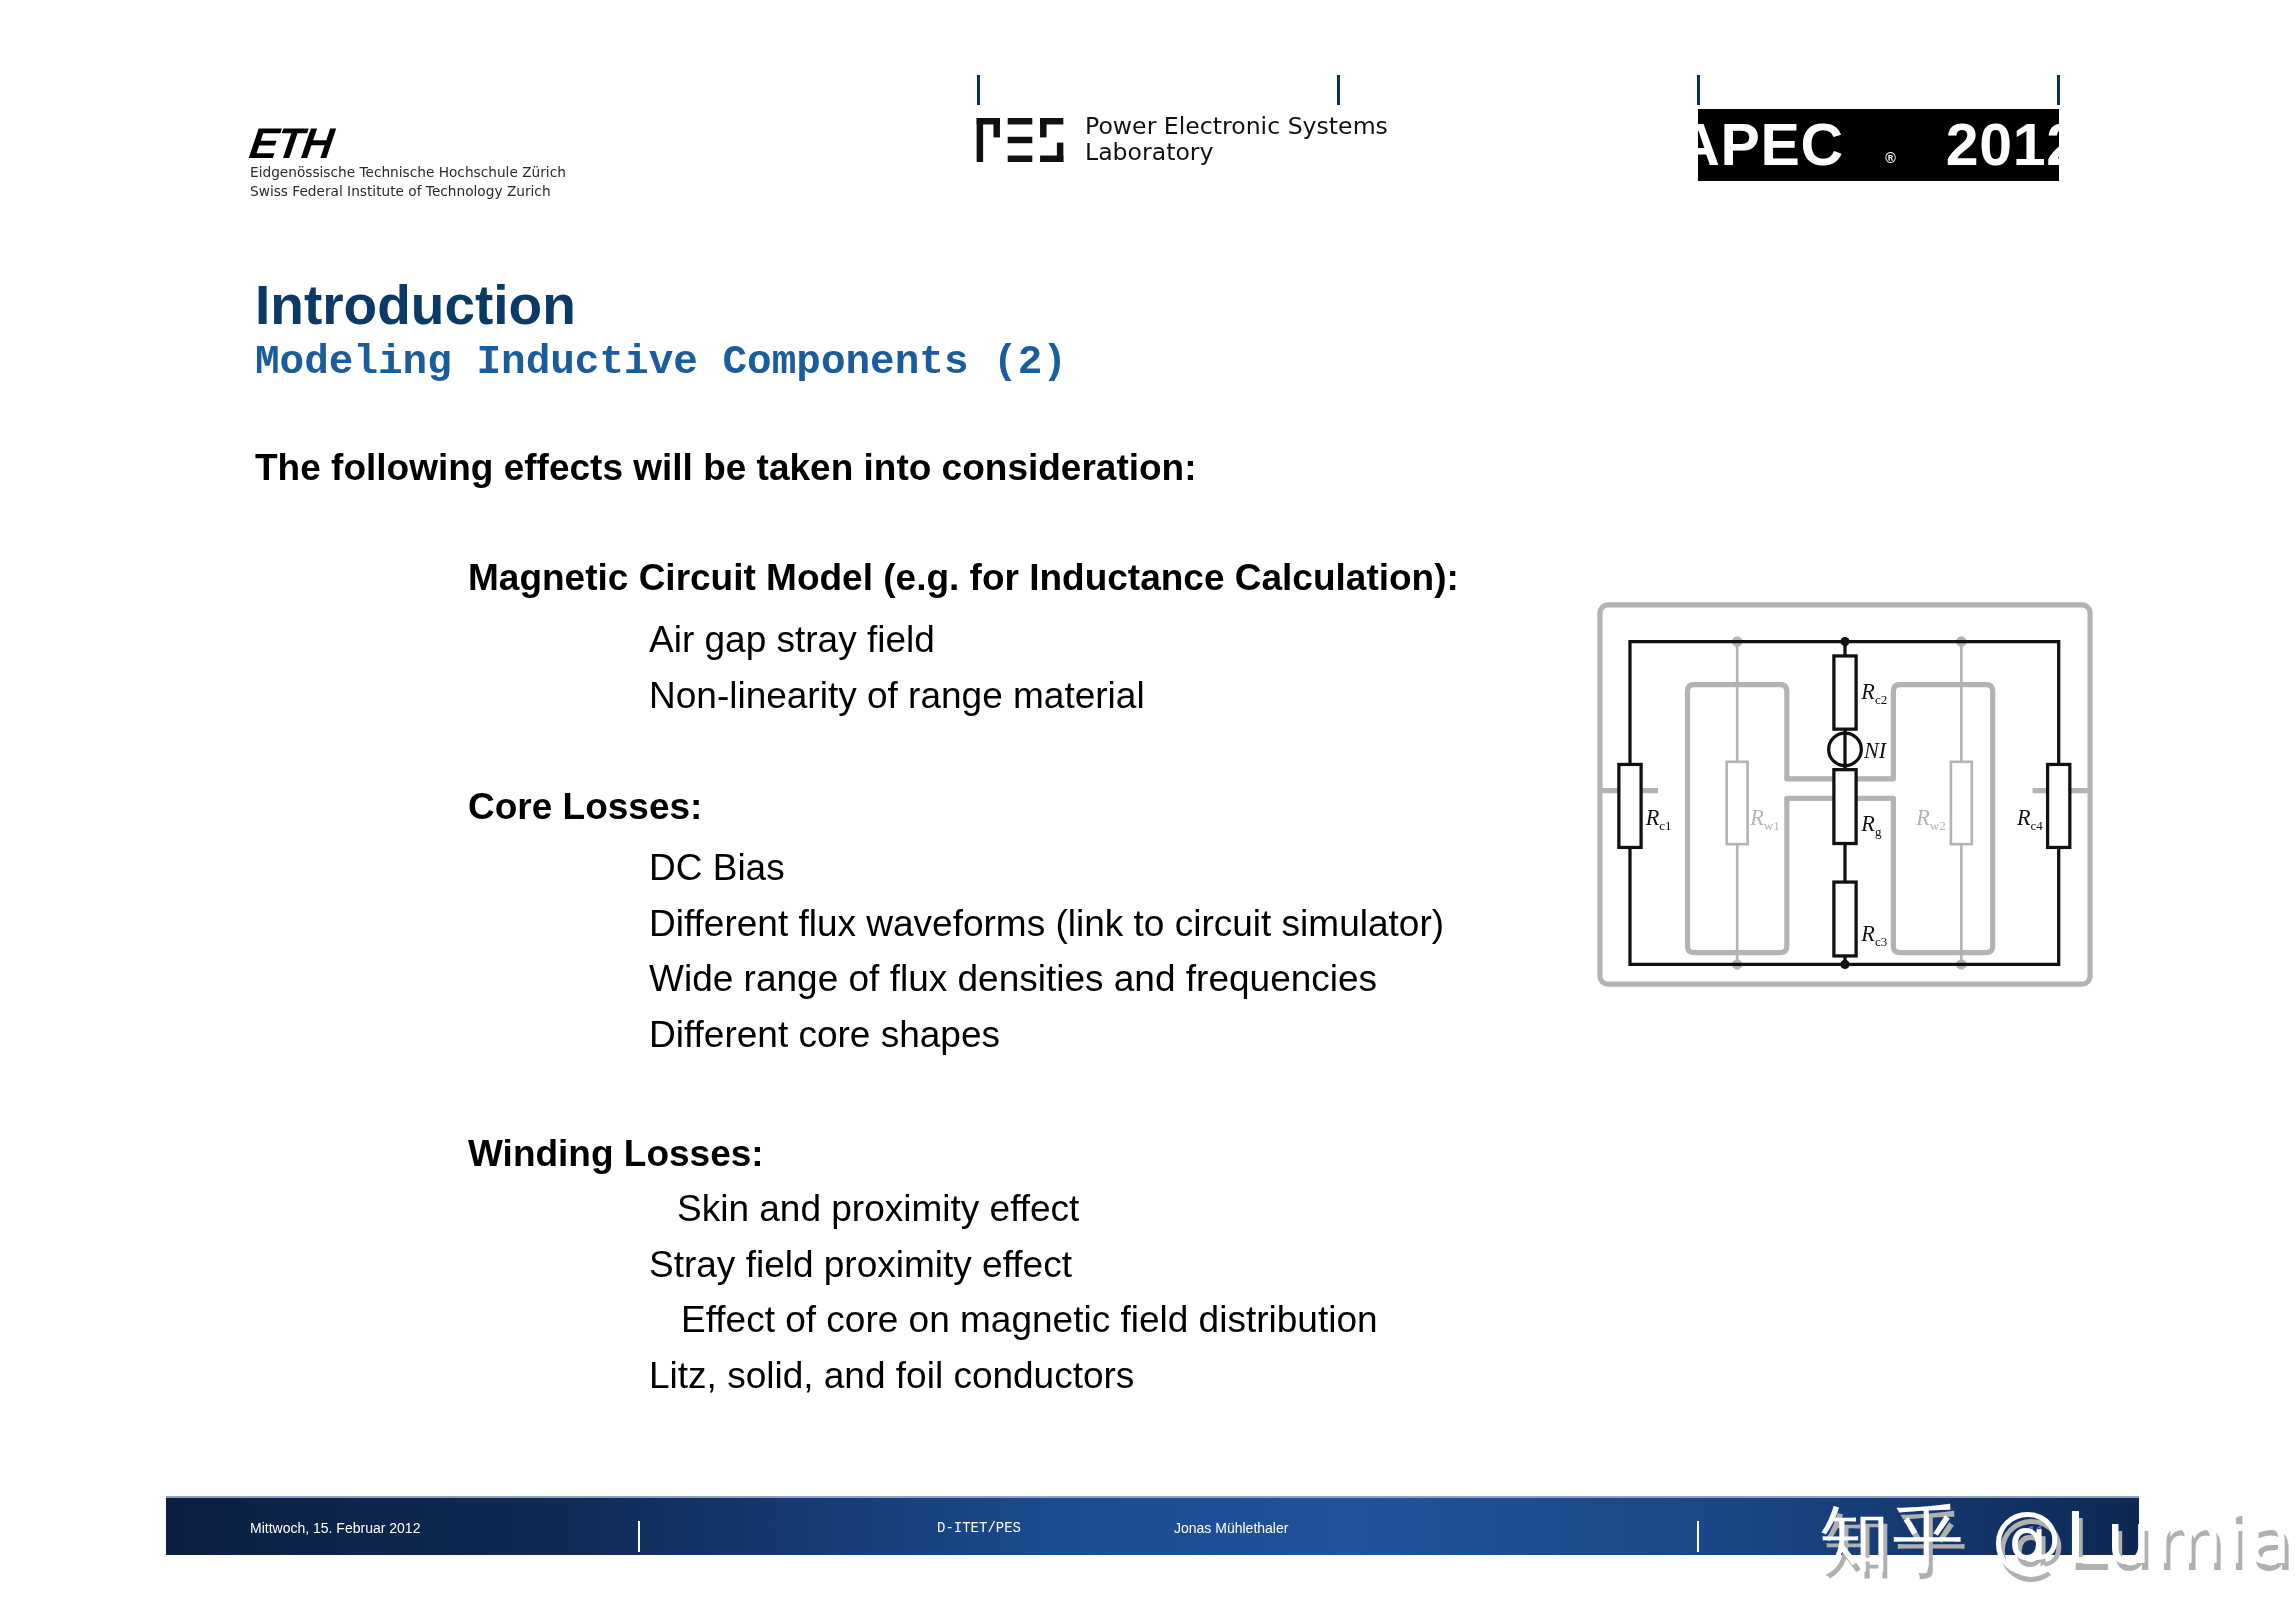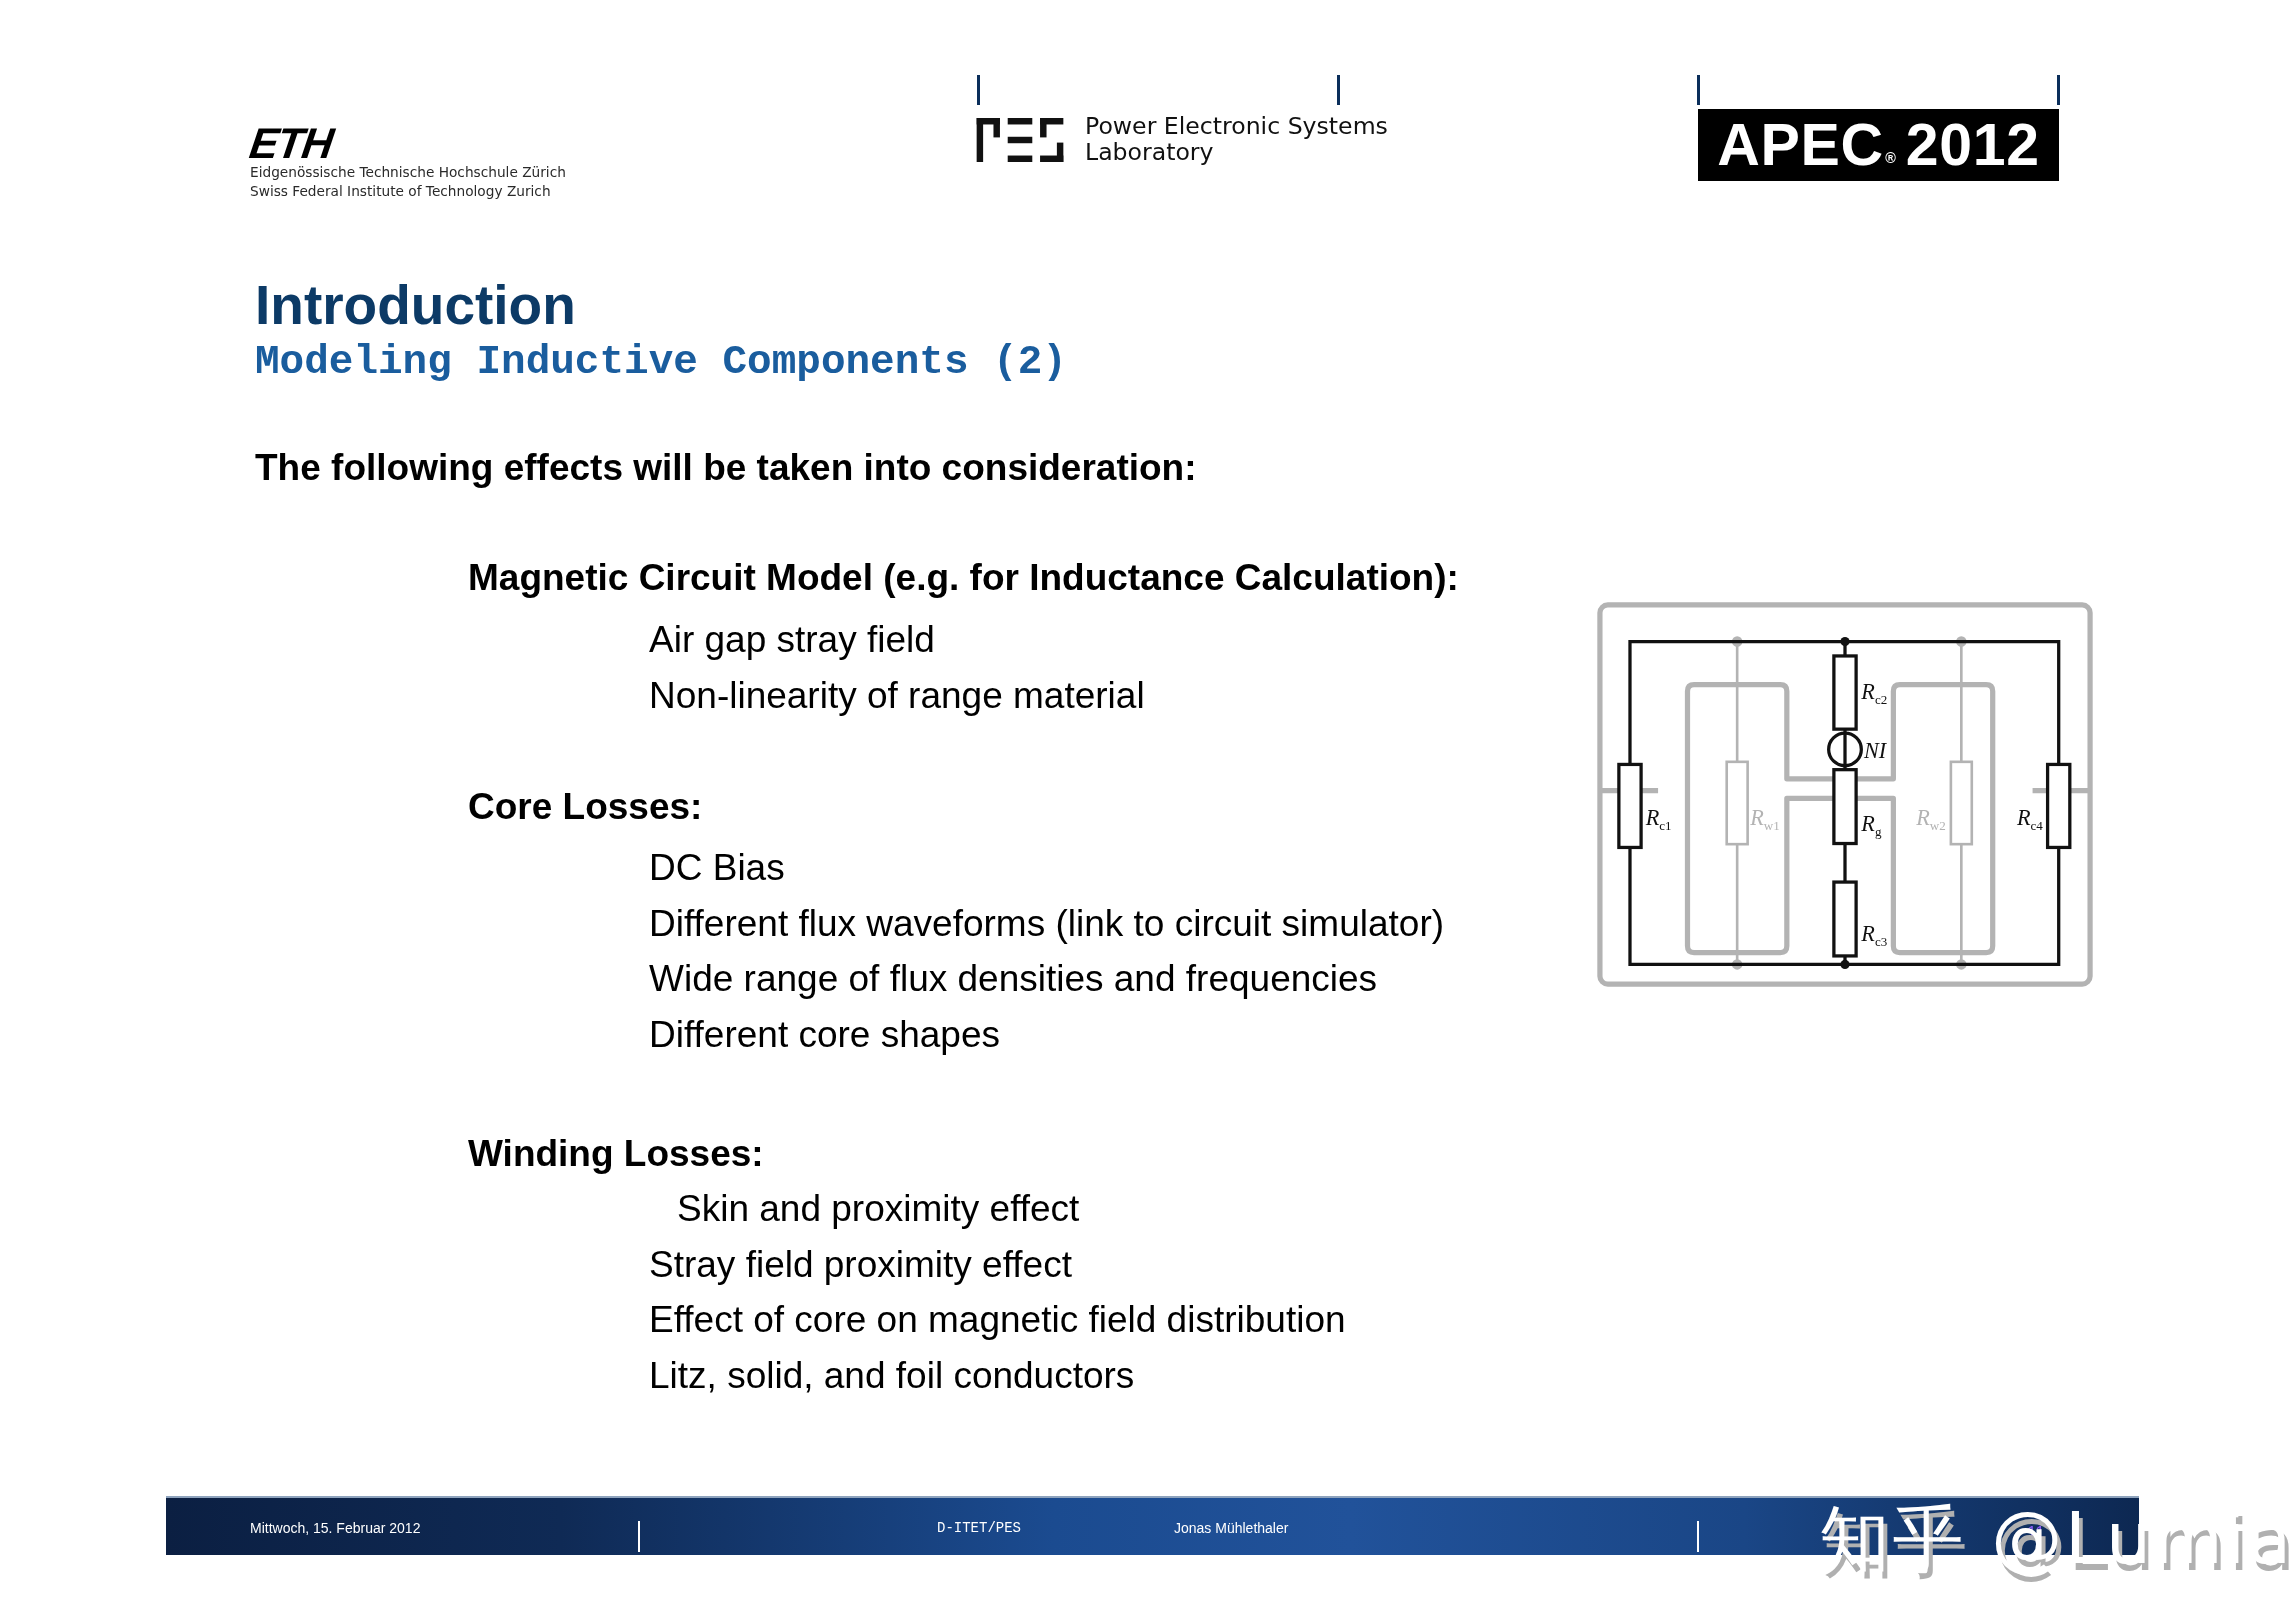--- a/index.html
+++ b/index.html
@@ -4,21 +4,21 @@
 <style>
   html, body { margin:0; padding:0; background:#ffffff; }
   body { width:2295px; height:1623px; position:relative; overflow:hidden; font-family:"Liberation Sans", sans-serif; color:#000; }
   .abs { position:absolute; }
   
   .eth-logo { left:250px; top:122px; font-family:"Liberation Sans", sans-serif; font-weight:bold; font-style:italic; font-size:43px; letter-spacing:-1.3px; line-height:1; transform:skewX(-8deg); }
   .eth-line { left:250px; font-family:"DejaVu Sans", sans-serif; font-size:13.7px; color:#2a2a2a; white-space:nowrap; }
   .vline { width:2.6px; height:30px; background:#0b2f5b; top:75px; }
   .pes-mark { left:976px; top:118px; width:88px; height:44px; }
   .pes-text { left:1085px; top:113px; font-family:"DejaVu Sans", sans-serif; font-size:23.6px; line-height:26px; color:#111; white-space:nowrap; }
-  .apec { left:1698px; top:109px; width:361px; height:72px; background:#000; color:#fff; font-family:"Liberation Sans", sans-serif; font-weight:bold; font-size:59px; display:flex; align-items:center; justify-content:center; letter-spacing:0.7px; white-space:nowrap; }
+  .apec { left:1698px; top:109px; width:361px; height:72px; background:#000; color:#fff; font-family:"Liberation Sans", sans-serif; font-weight:bold; font-size:59px; display:flex; align-items:center; justify-content:center; letter-spacing:0.7px; white-space:nowrap;gap:40px; }
   .apec .reg { font-size:14.4px; margin:26px 9.2px 0 1.3px; }
   
   .title { left:255px; top:273px; font-size:55px; font-weight:bold; color:#0c3a66; white-space:nowrap; }
   .subtitle { left:255px; top:339px; font-size:41px; font-weight:bold; color:#1a5d9e; white-space:nowrap;font-family:Liberation Mono, monospace; }
   .intro { left:255px; top:447px; font-size:37px; font-weight:bold; white-space:nowrap; }
   .sec-head { left:468px; font-size:37px; font-weight:bold; white-space:nowrap; }
   .bullet { left:649px; font-size:37px; white-space:nowrap; }
   
   .diagram { left:1596px; top:601px; width:498px; height:387px; }
   
@@ -77,21 +77,21 @@
 
 <div class="abs sec-head" style="top:786px;">Core Losses:</div>
 <div class="abs bullet" style="top:847px;">DC Bias</div>
 <div class="abs bullet" style="top:903px;">Different flux waveforms (link to circuit simulator)</div>
 <div class="abs bullet" style="top:958px;">Wide range of flux densities and frequencies</div>
 <div class="abs bullet" style="top:1014px;">Different core shapes</div>
 
 <div class="abs sec-head" style="top:1133px;">Winding Losses:</div>
 <div class="abs bullet" style="top:1188px;margin-left:28px;">Skin and proximity effect</div>
 <div class="abs bullet" style="top:1244px;">Stray field proximity effect</div>
-<div class="abs bullet" style="top:1299px;">Effect of core on magnetic field distribution</div>
+<div class="abs bullet" style="top:1299px;margin-left:32px;">Effect of core on magnetic field distribution</div>
 <div class="abs bullet" style="top:1355px;">Litz, solid, and foil conductors</div>
 
 <svg class="abs diagram" viewBox="0 0 762 592">
 
   <g fill="none" stroke="#b3b3b3" stroke-width="8" stroke-linejoin="round">
     <rect x="6" y="6" width="750" height="580" rx="12"></rect>
     <path d="M6 290 H 95"></path>
     <path d="M668 290 H 756"></path>
     <path d="M140 138 Q140 128 150 128 H 282 Q292 128 292 138 V 272 H 455 V 138 Q455 128 465 128 H 597 Q607 128 607 138 V 528 Q607 538 597 538 H 465 Q455 538 455 528 V 302 H 292 V 528 Q292 538 282 538 H 150 Q140 538 140 528 Z"></path>
   </g>

